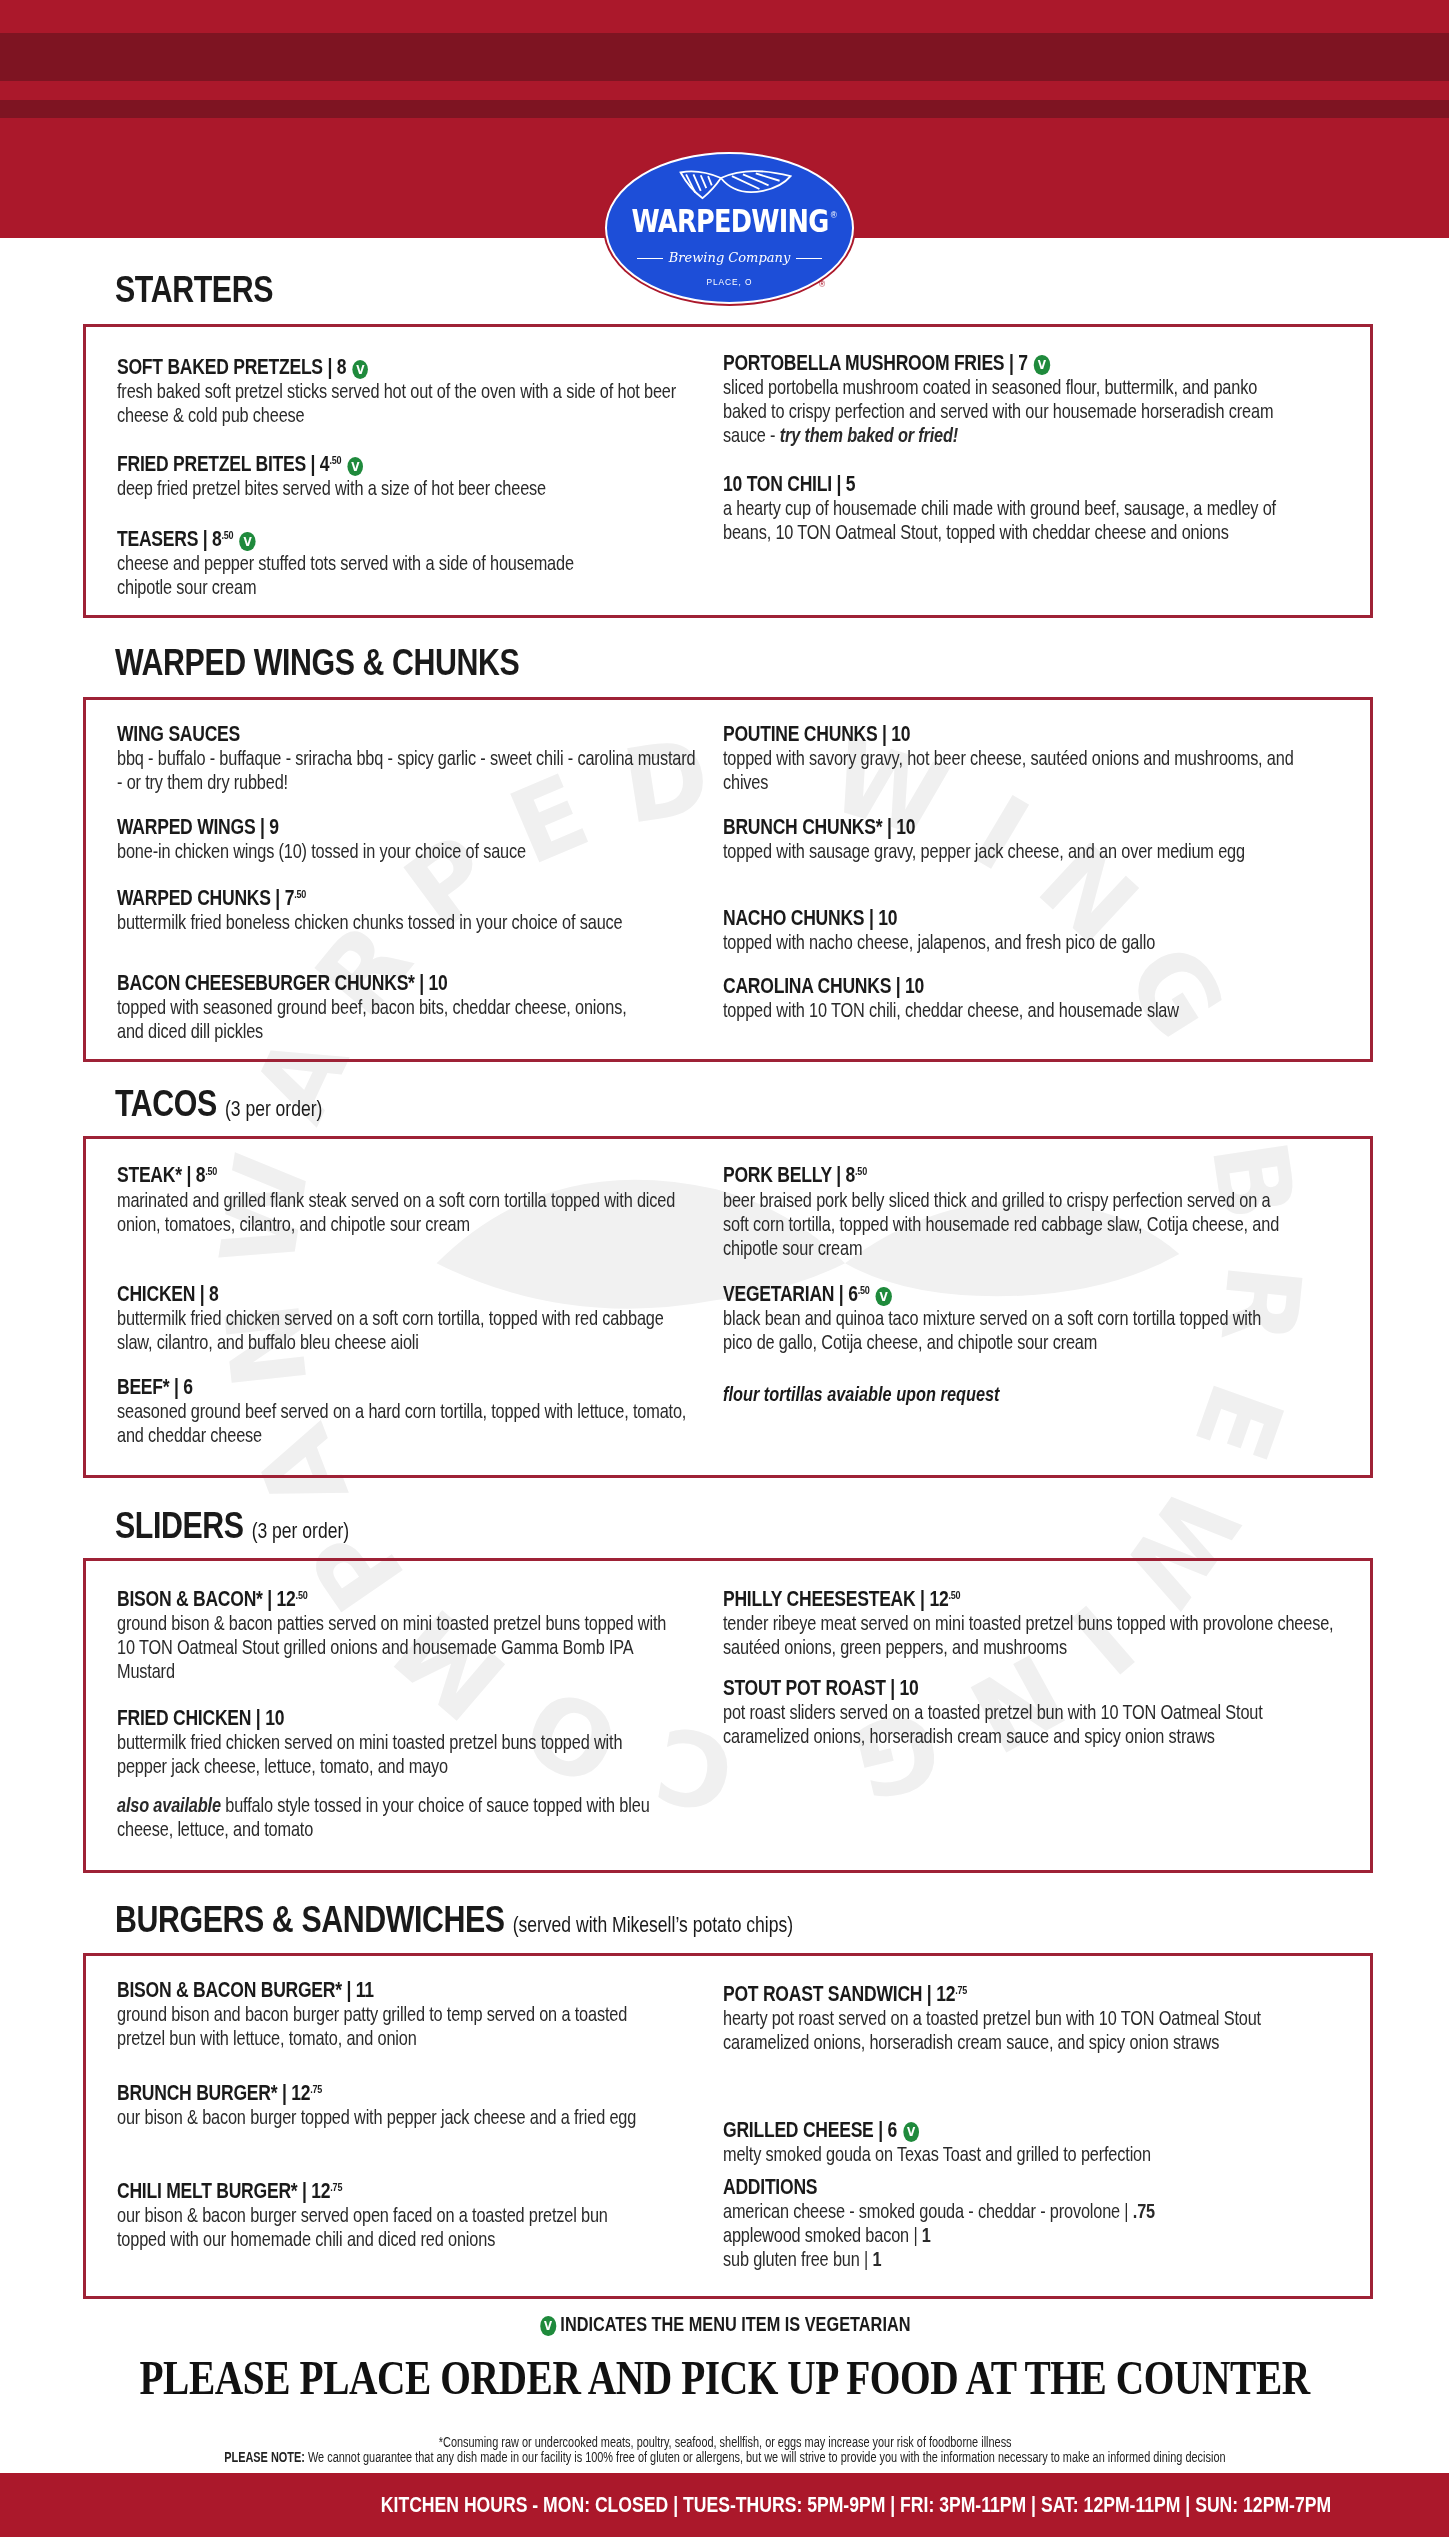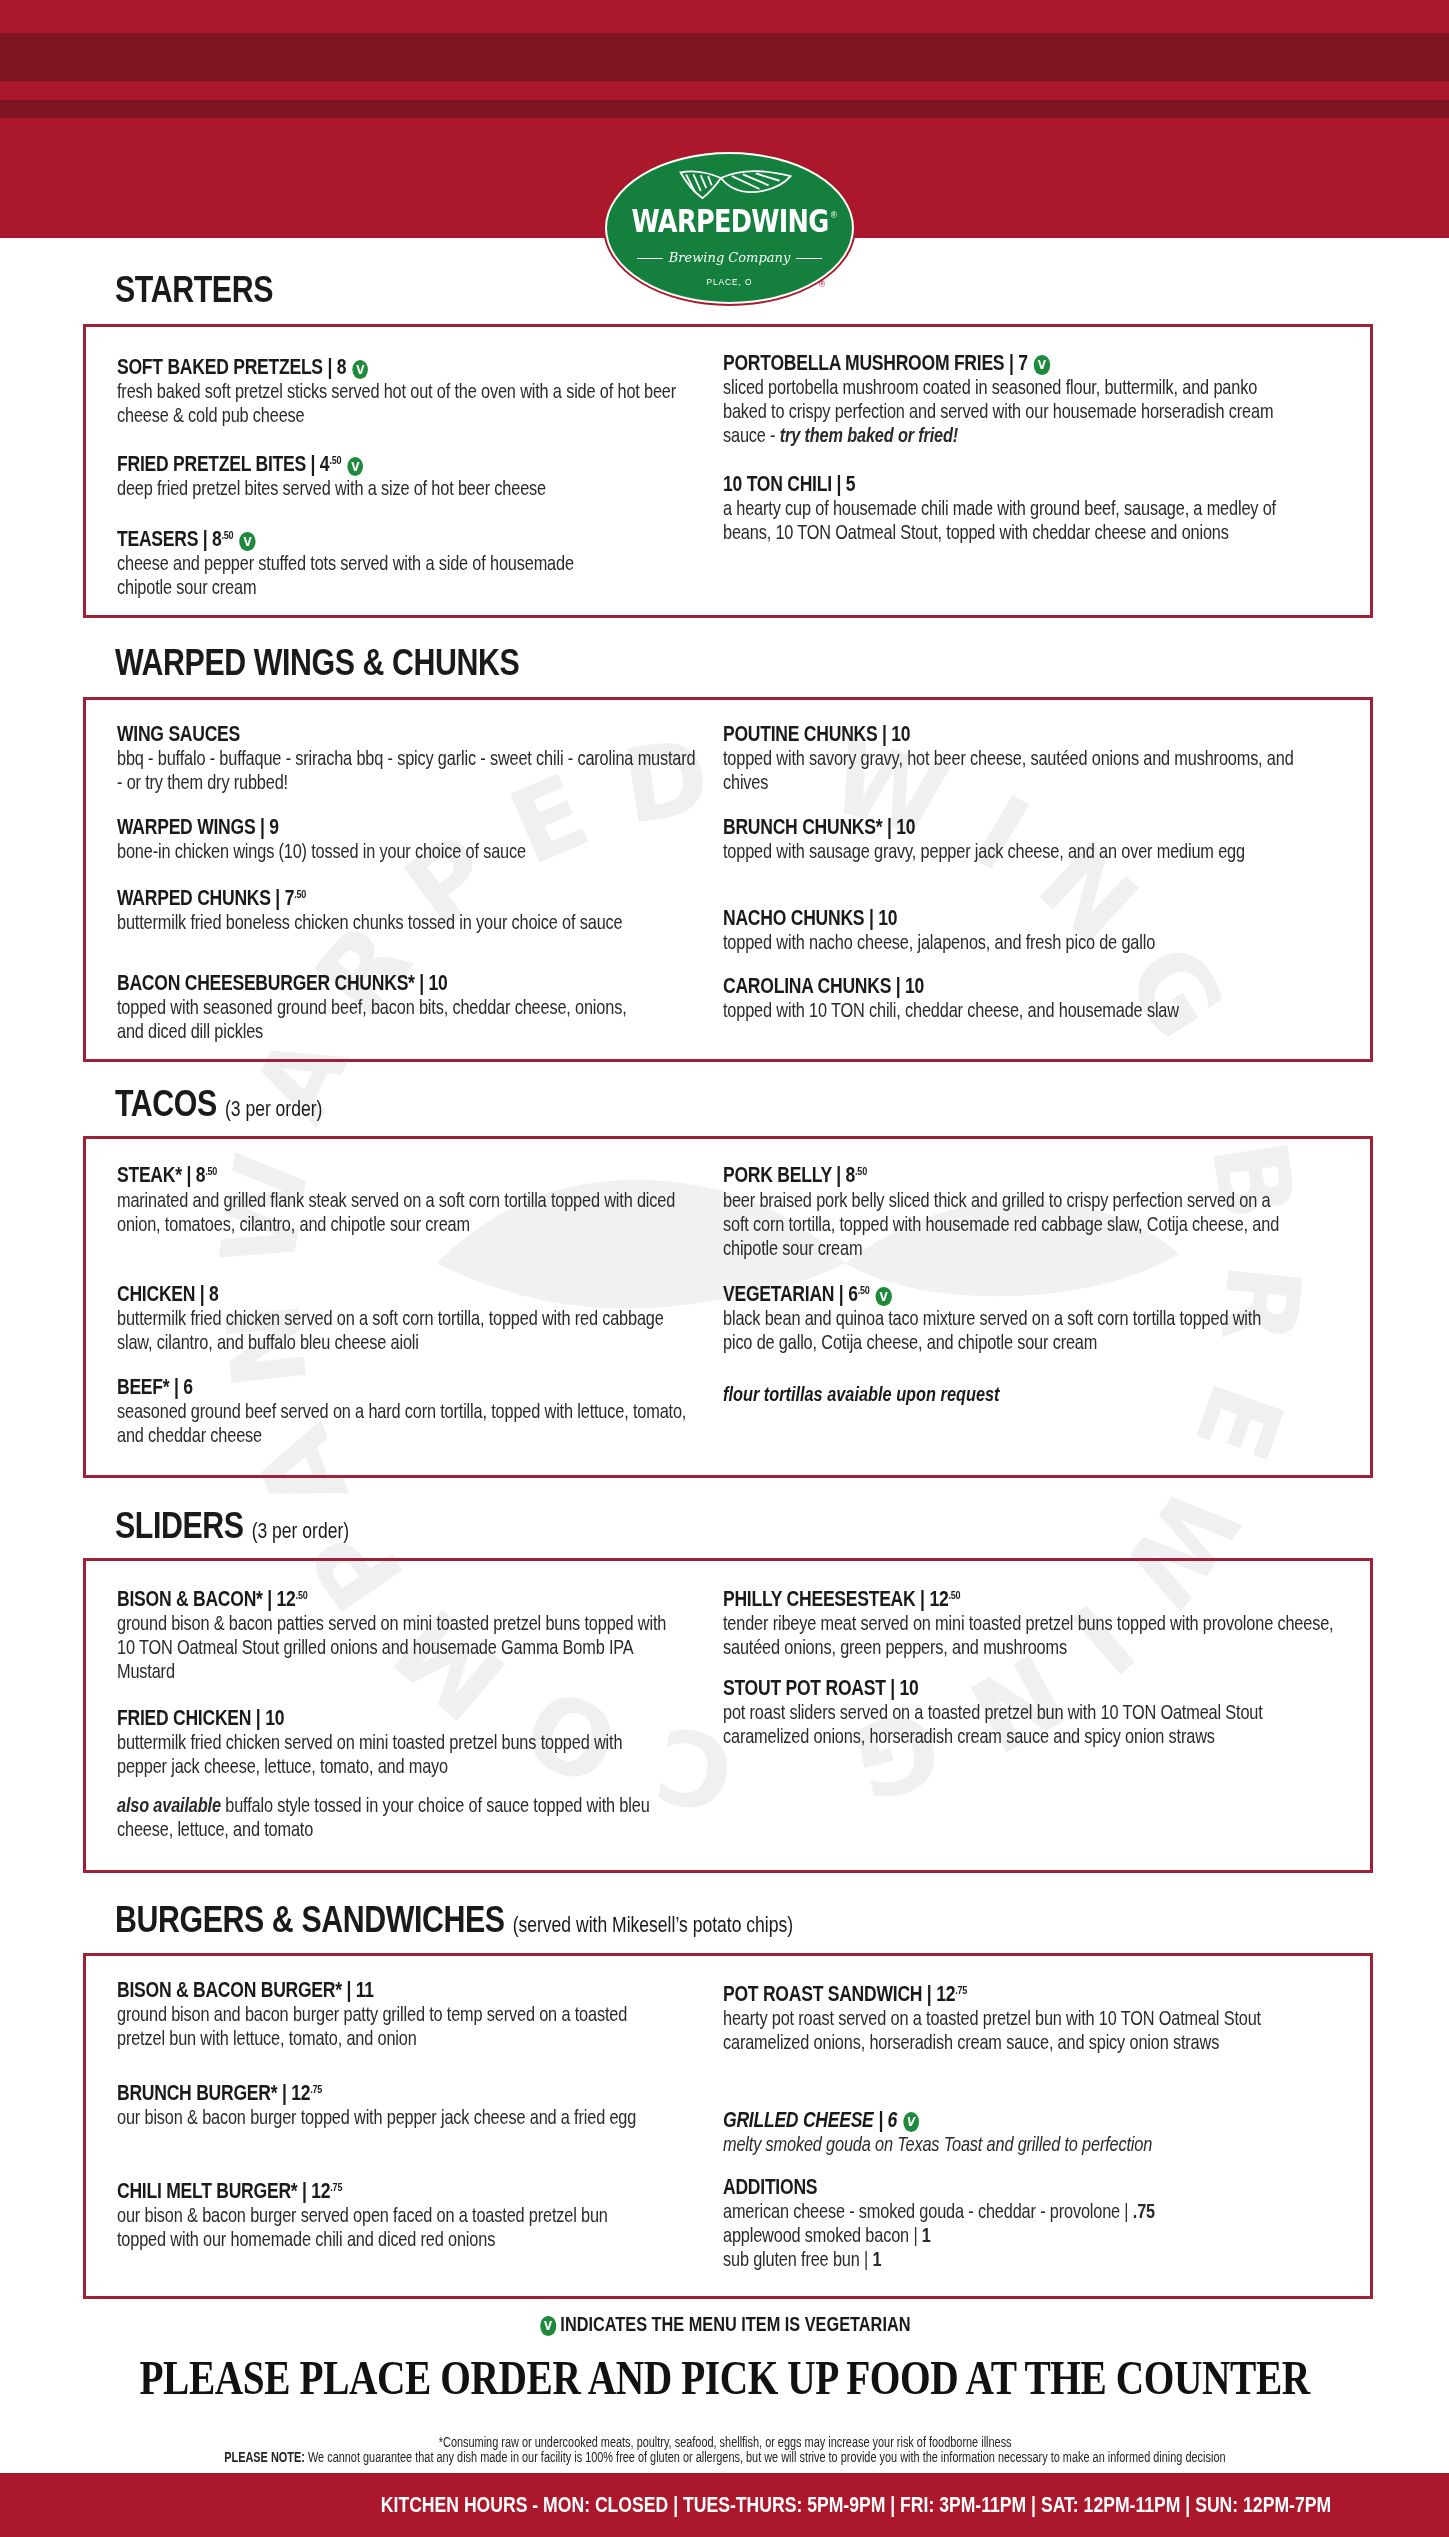--- a/index.html
+++ b/index.html
@@ -6,21 +6,21 @@
     html, body { width: 1450px; height: 2538px; background: #ffffff; overflow: hidden; }
     body { position: relative; font-family: "Liberation Sans", sans-serif; color: #1e1e1e; }
 
     
     .banner { position: absolute; left: 0; top: 0; width: 1450px; height: 238px; background: #ab182b; }
     .banner .stripe-a { position: absolute; left: 0; top: 33px; width: 100%; height: 48px; background: #7e1422; }
     .banner .stripe-b { position: absolute; left: 0; top: 100px; width: 100%; height: 17.6px; background: #7e1422; }
 
     
     .logo { position: absolute; left: 605px; top: 152px; width: 249px; height: 152px;
-            border-radius: 50%; background: #15803d; border: 2.8px solid #ffffff;
+            border-radius: 50%; background: #1d4ed8; border: 2.8px solid #ffffff;
             box-shadow: 0 0 0 1.9px #ab182b; }
     .logo-wings { position: absolute; left: 69px; top: 13px; width: 121px; height: 33px; }
     .logo-name { position: absolute; left: 0; top: 48px; width: 100%; text-align: center;
                  font-family: "DejaVu Sans", sans-serif; font-weight: bold; font-size: 32px;
                  color: #ffffff; letter-spacing: -0.9px; transform: scaleX(0.8); }
     .logo-reg { position: absolute; right: 15px; top: 56px; font-size: 8.4px; color: #fff; }
     .logo-sub { position: absolute; left: 0; top: 96px; width: 100%; text-align: center;
                 font-family: "DejaVu Serif", serif; font-style: italic; font-size: 13px; color: #ffffff; }
     .logo-sub::before, .logo-sub::after { content: ""; display: inline-block; width: 26px; height: 0.9px;
                 background: #fff; vertical-align: middle; margin: 0 5.6px; }
@@ -266,21 +266,21 @@
     <div class="item" style="top:219px;">
       <div class="item-name"><span>CHILI MELT BURGER*</span> | <span>12</span><span class="price-cents">.75</span></div>
       <div class="desc" style="width:114%;">our bison &amp; bacon burger served open faced on a toasted pretzel bun topped with our homemade chili and diced red onions</div>
     </div>
   </div>
   <div class="col right">
     <div class="item" style="top:22px;">
       <div class="item-name"><span>POT ROAST SANDWICH</span> | <span>12</span><span class="price-cents">.75</span></div>
       <div class="desc" style="width:114%;">hearty pot roast served on a toasted pretzel bun with 10 TON Oatmeal Stout caramelized onions, horseradish cream sauce, and spicy onion straws</div>
     </div>
-    <div class="item" style="top:152px;font-style:italic;">
+    <div class="item" style="top:162px;">
       <div class="item-name"><span>GRILLED CHEESE</span> | <span>6</span><span class="veg">V</span></div>
       <div class="desc" style="width:125%;">melty smoked gouda on Texas Toast and grilled to perfection</div>
     </div>
     <div class="item" style="top:219px;">
       <div class="item-name">ADDITIONS</div>
       <div class="desc" style="width:125%;"><span>american cheese - smoked gouda - cheddar - provolone</span> | <b>.75</b></div>
       <div class="desc" style="width:125%;"><span>applewood smoked bacon</span> | <b>1</b></div>
       <div class="desc" style="width:125%;"><span>sub gluten free bun</span> | <b>1</b></div>
     </div>
   </div>

